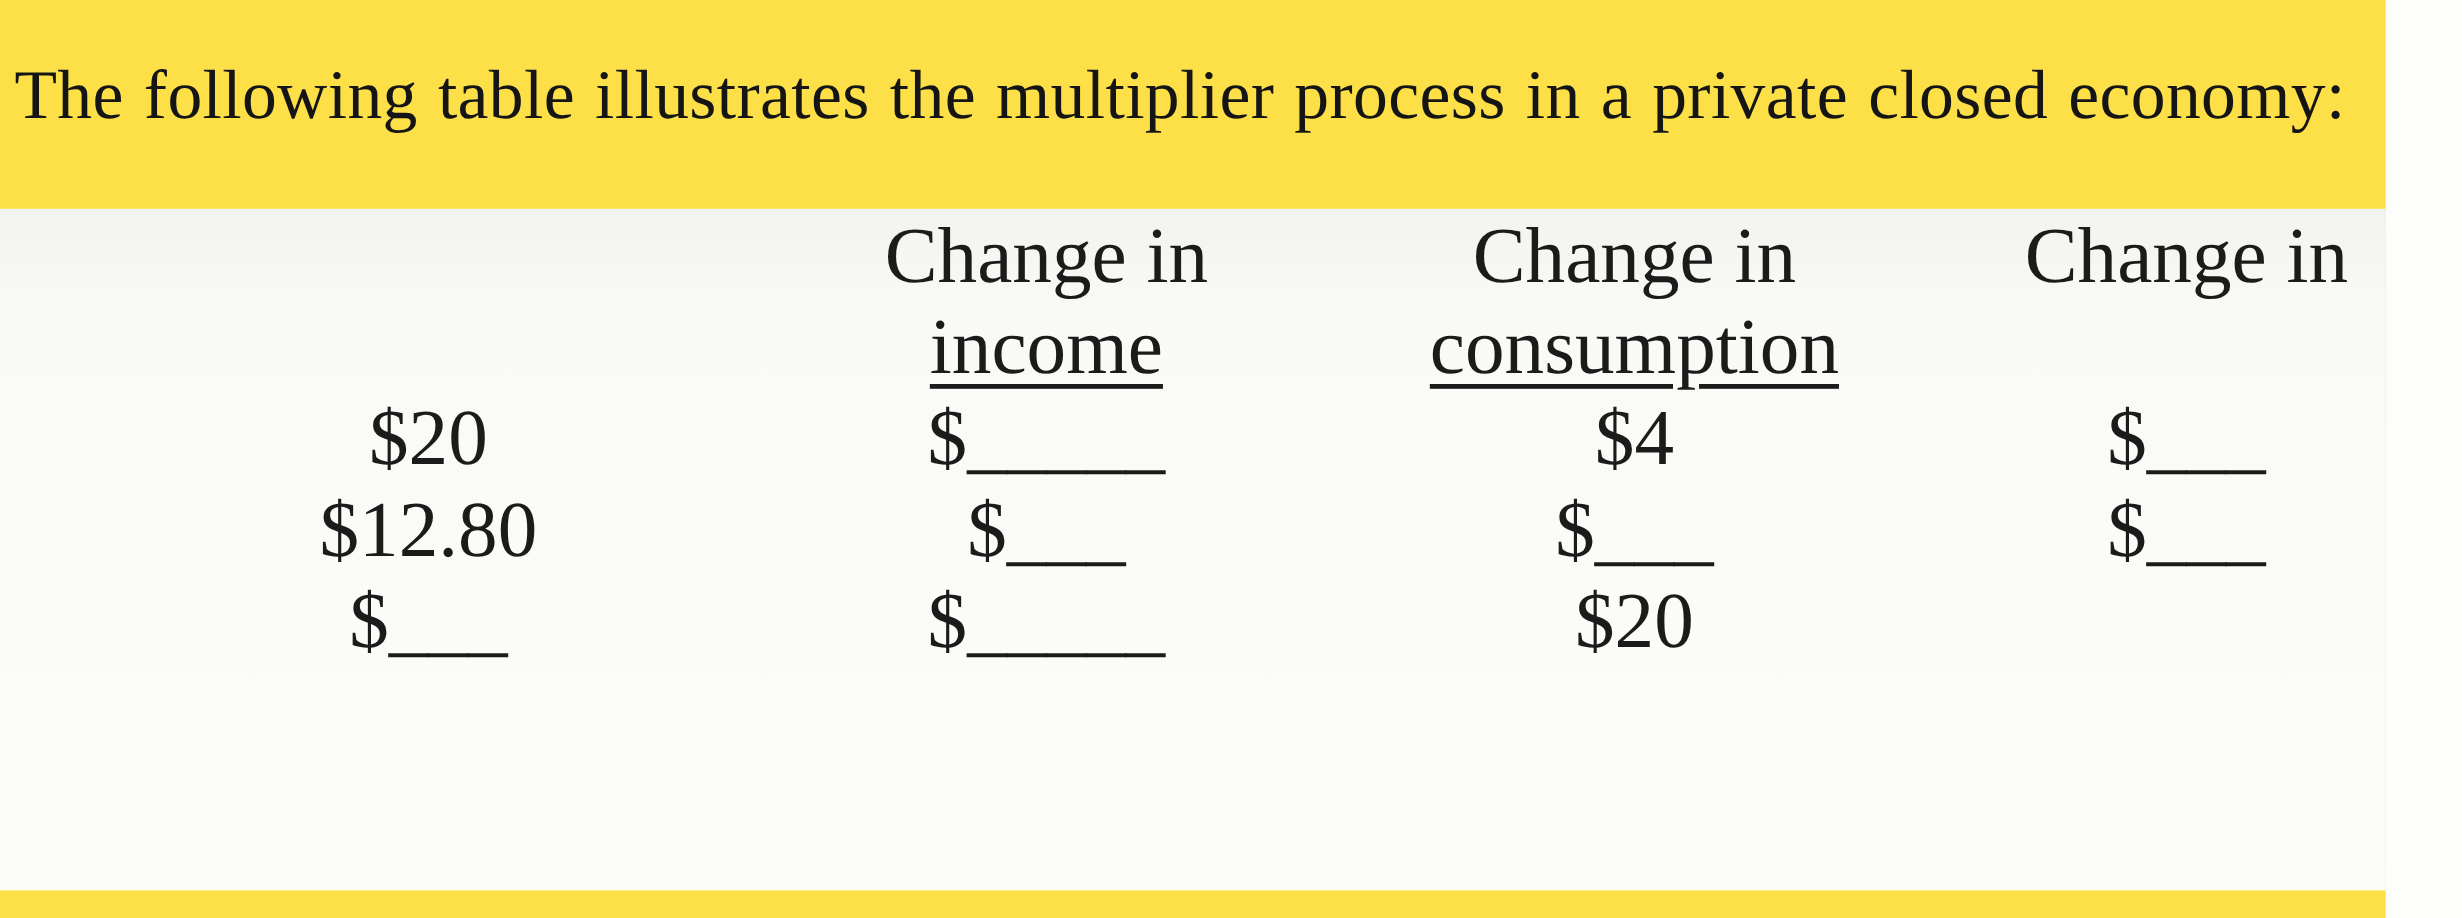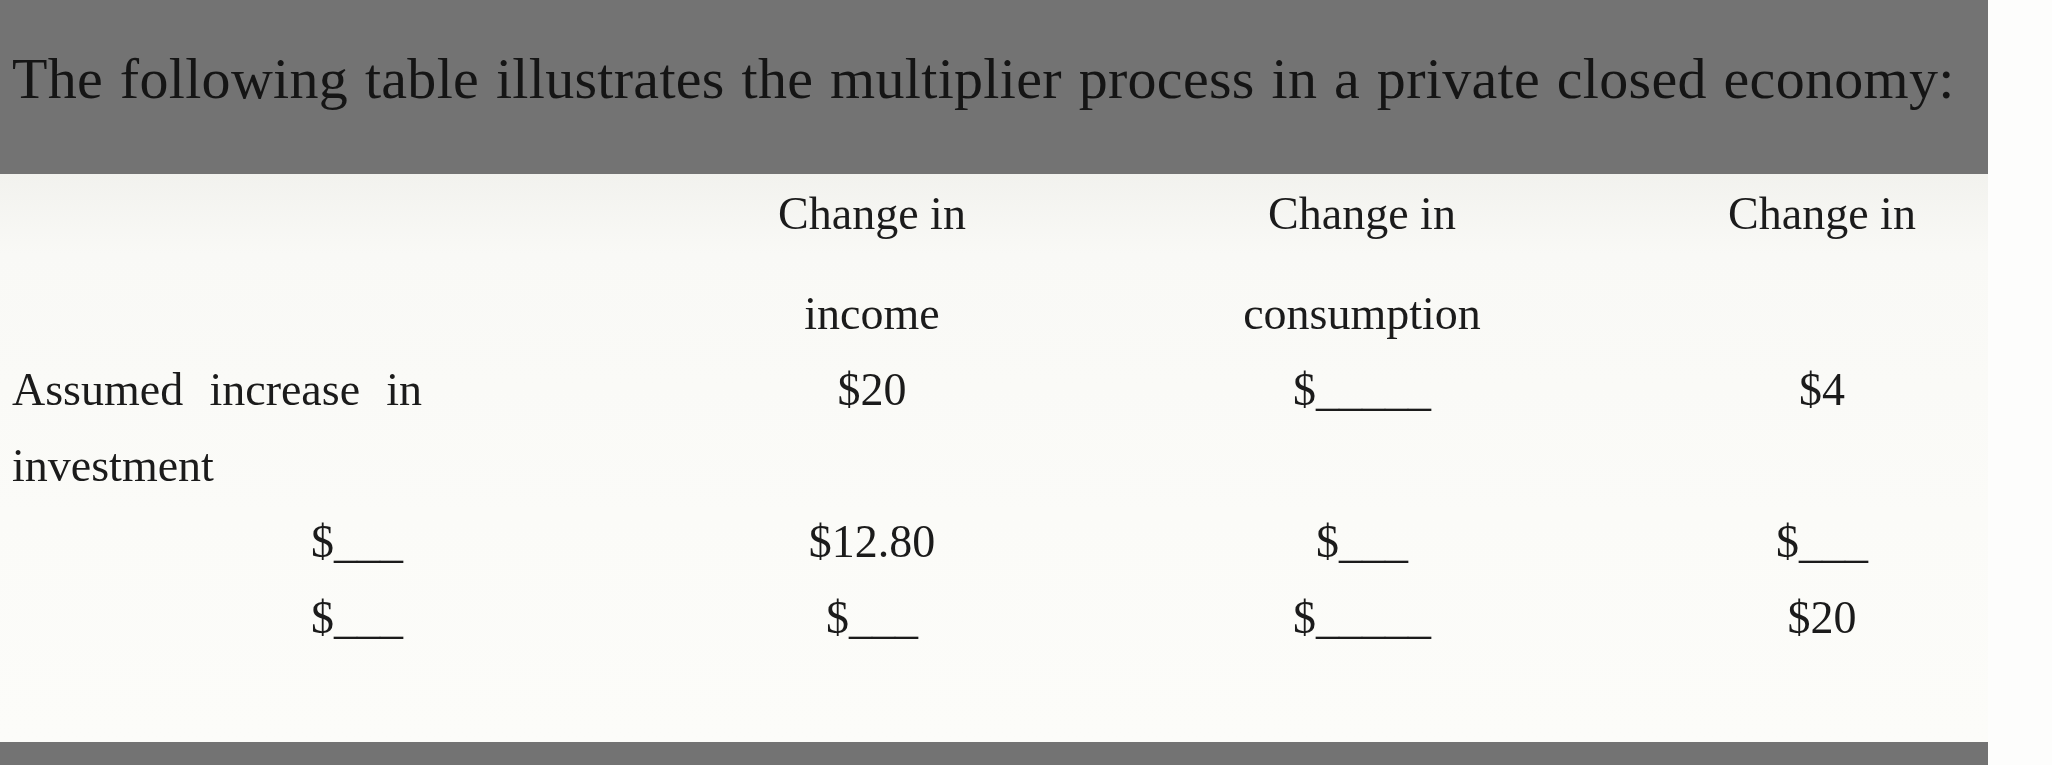--- a/index.html
+++ b/index.html
@@ -7,21 +7,21 @@
     padding: 0;
     background: #fdfdfc;
   }
   .page {
     position: relative;
     width: 1988px;
     height: 765px;
     overflow: hidden;
     font-family: "Liberation Serif", "DejaVu Serif", serif;
     color: #1c1c1c;
-    background: #737373;
+    background: #fde047;
   }
   .title {
     position: absolute;
     left: 12px;
     top: 44px;
     font-size: 58px;
     line-height: 70px;
     letter-spacing: 0.3px;
     word-spacing: 2px;
     white-space: nowrap;
@@ -35,33 +35,33 @@
     height: 568px;
     background: linear-gradient(#f2f2ee, #f9f9f6 14%, #fbfbf8 60%, #fcfcf9);
   }
   .tbl {
     position: absolute;
     left: 12px;
     top: 176px;
     display: grid;
     grid-template-columns: 690px 340px 640px 280px;
     align-items: start;
-    font-size: 46px;
+    font-size: 66px;
     line-height: 76px;
     word-spacing: 0.32em;
     color: #1b1b1b;
   }
   .cell { min-height: 76px; }
   .label { text-align: left; max-width: 620px; }
   .val { text-align: center; word-spacing: 0; }
   .hdr div { text-align: center; }
   .hdr .underline {
+    text-decoration: underline;
     text-decoration-thickness: 3.5px;
     text-underline-offset: 9px;
-    margin-top: 24px;
   }
   .right-dash {
     position: absolute;
     left: 2037px;
     top: 0;
     height: 765px;
     width: 0;
     border-left: 2px dashed #c7c2b8;
   }
   .right-dark {
@@ -90,21 +90,20 @@
       <div class="underline">income</div>
     </div>
     <div class="cell val hdr">
       <div>Change in</div>
       <div class="underline">consumption</div>
     </div>
     <div class="cell val hdr">
       <div>Change in</div>
     </div>
 
-    <div class="cell label">Assumed increase in investment</div>
     <div class="cell val">$20</div>
     <div class="cell val">$_____</div>
     <div class="cell val">$4</div>
 
     <div class="cell val">$___</div>
     <div class="cell val">$12.80</div>
     <div class="cell val">$___</div>
 
     <div class="cell val">$___</div>
     <div class="cell val">$___</div>

